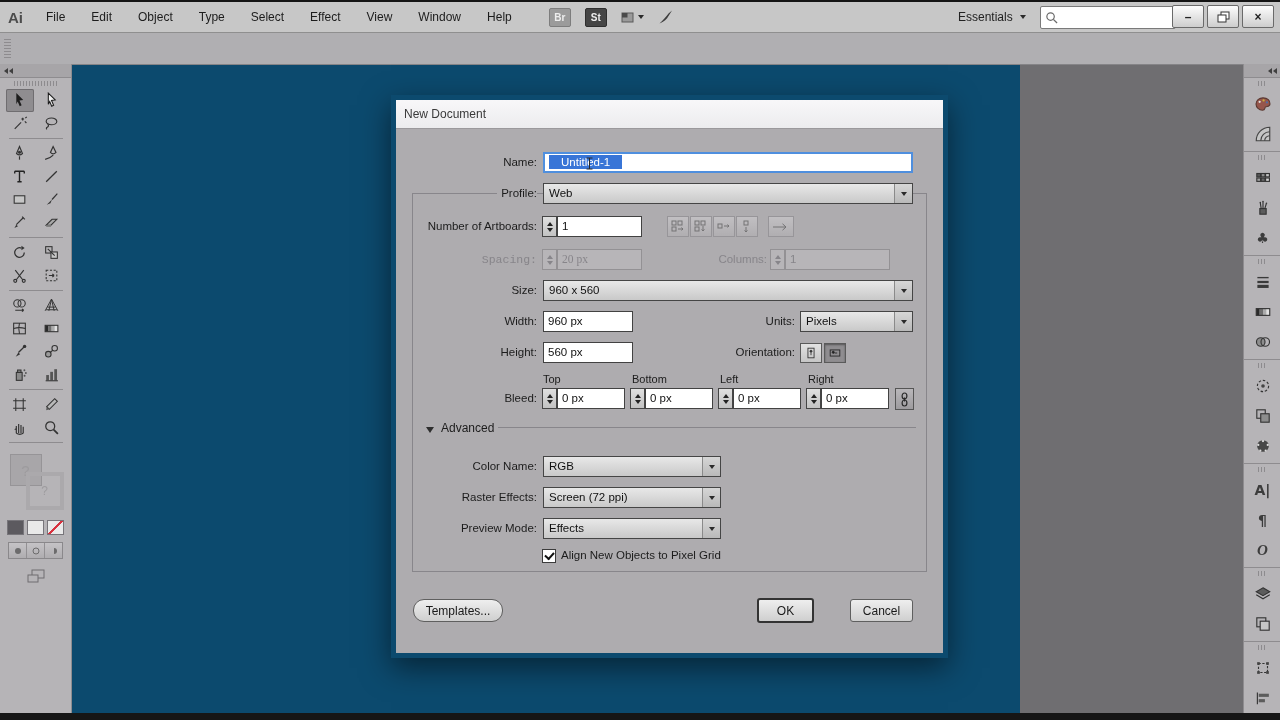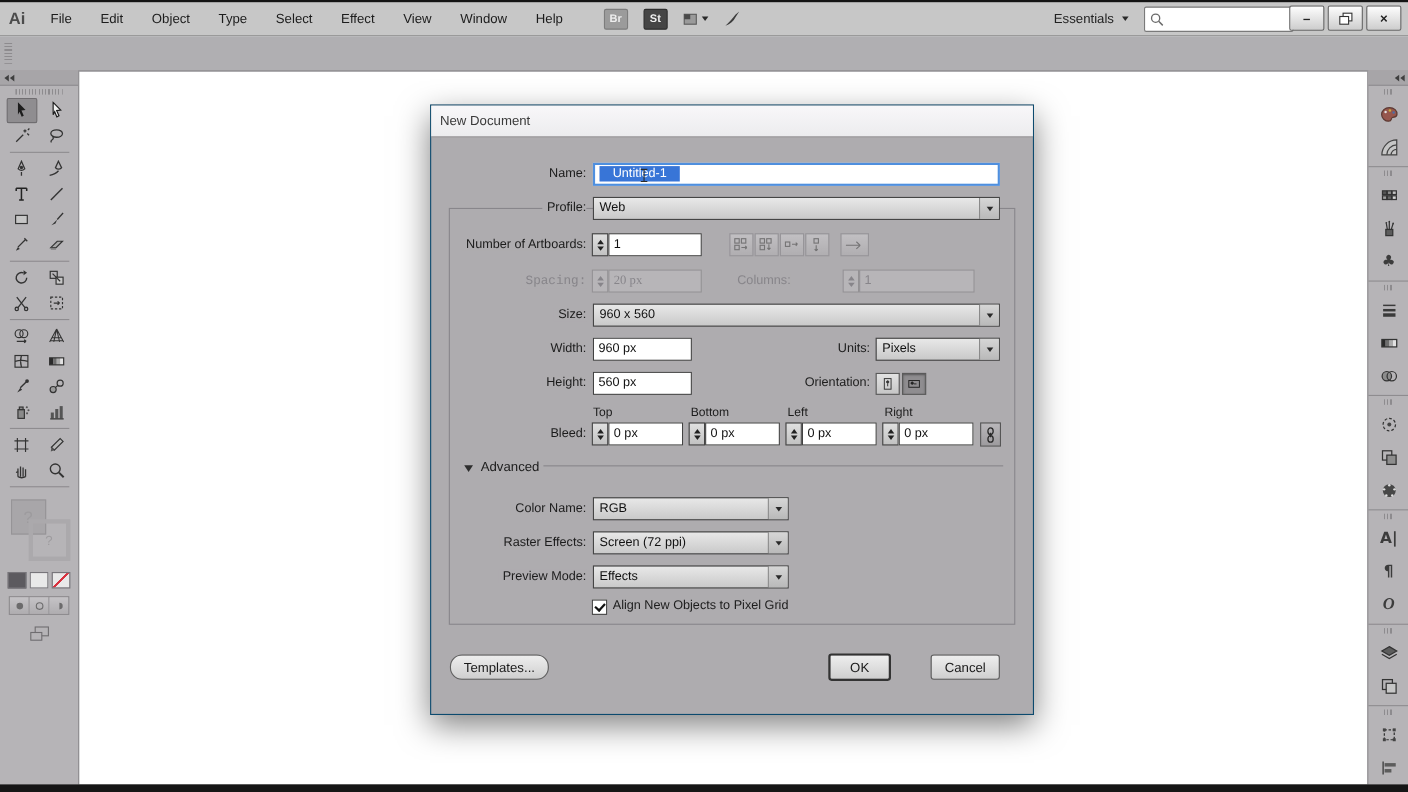--- a/index.html
+++ b/index.html
@@ -1,18 +1,18 @@
 <!DOCTYPE html>
 <html><head>
 <meta charset="utf-8">
 <style>
   html,body{margin:0;padding:0;}
   body{width:1280px;height:720px;overflow:hidden;background:#6f6e71;
        font-family:"Liberation Sans","DejaVu Sans",sans-serif;-webkit-font-smoothing:antialiased;}
-  .screen{position:relative;width:1280px;height:720px;background:#ffffff;}
+  .screen{position:relative;width:1020px;height:720px;background:#0c4a6e;}
 
   
   .menubar{position:absolute;left:0;top:0;width:1280px;height:30px;background:#c7c7c7;
            border-top:2px solid #141414;border-bottom:1px solid #8f8f8f;
            display:flex;align-items:center;font-size:12px;color:#1c1c1c;}
   .logo{font-weight:bold;font-size:15px;color:#4c4c4c;padding:0 10px 0 8px;}
   .menus{display:flex;align-items:center;gap:0;}
   .menu-item{padding:0 13px;line-height:27px;cursor:default;}
   .mb-icons{display:flex;align-items:center;gap:14px;margin-left:24px;}
   .chip{width:20px;height:17px;border-radius:2px;font-size:10px;font-weight:bold;color:#eee;
@@ -72,21 +72,21 @@
   
   .dock{left:1243px;top:64px;width:37px;height:649px;border-left:1px solid #8e8c8f;border-right:none;}
   .dock .panel-header{justify-content:flex-end;}
   .dock-icon{height:30px;display:flex;align-items:center;justify-content:center;}
   .dock-divider{height:1px;background:#8e8c8f;margin:2px 0;}
   .glyph{font-size:14px;font-weight:bold;color:#3c3c3c;font-family:"DejaVu Sans",sans-serif;}
   .glyph.serif{font-family:"Liberation Serif","DejaVu Serif",serif;font-style:italic;font-size:15px;}
 
   
   .dlg{position:absolute;left:391px;top:95px;width:547px;height:553px;background:#aeacaf;
-       border:1px solid #0c4a6e;box-shadow:0 10px 28px rgba(0,0,0,.5);z-index:10;font-size:11.5px;color:#1c1c1c;}
+       border:5px solid #0c4a6e;box-shadow:0 10px 28px rgba(0,0,0,.5);z-index:10;font-size:11.5px;color:#1c1c1c;}
   .dlg-title{height:28px;background:linear-gradient(#f8f7f9,#ececee);border-bottom:1px solid #9b999c;
              display:flex;align-items:center;padding-left:8px;font-size:12px;color:#3a3a3a;}
   .row-label{position:absolute;left:0;width:141px;text-align:right;line-height:21px;}
   .row-label span{background:#aeacaf;padding-left:4px;}
   .row-label.dim span{color:#87858a;}
   .groupbox{position:absolute;left:16px;top:93px;width:513px;height:377px;border:1px solid #88868b;}
   .tfield{position:absolute;height:21px;background:#fff;border:1px solid #424242;box-sizing:border-box;
           font-size:11.5px;line-height:19px;padding-left:4px;color:#111;}
   .tfield.focus{border:2px solid #4f8fde;line-height:17px;}
   .sel-text{background:#3875d7;color:#fff;padding:1px 12px;}
@@ -650,21 +650,21 @@
         </svg>
       </span>
 
     <div class="row-label dim" style="top:149px;font-family:Liberation Mono, monospace;">
       <span>Spacing:</span></div>
     <span class="spin disabled-f" style="left:146px;top:149px;">
         <i class="up"></i>
         <i class="dn"></i>
       </span>
     <div class="tfield disabled-f" style="left:161px;top:149px;width:85px;font-family:Liberation Serif, serif;">20 px</div>
-    <div class="row-label dim" style="left:230px;top:149px;width:141px;text-align:center;">
+    <div class="row-label dim" style="left:230px;top:149px;width:141px;">
       <span>Columns:</span></div>
     <span class="spin disabled-f" style="left:374px;top:149px;">
         <i class="up"></i>
         <i class="dn"></i>
       </span>
     <div class="tfield disabled-f" style="left:389px;top:149px;width:105px;">1</div>
 
     <div class="row-label" style="top:180px;">
       <span>Size:</span></div>
     <div class="dropdown" style="left:147px;top:180px;width:370px;">

